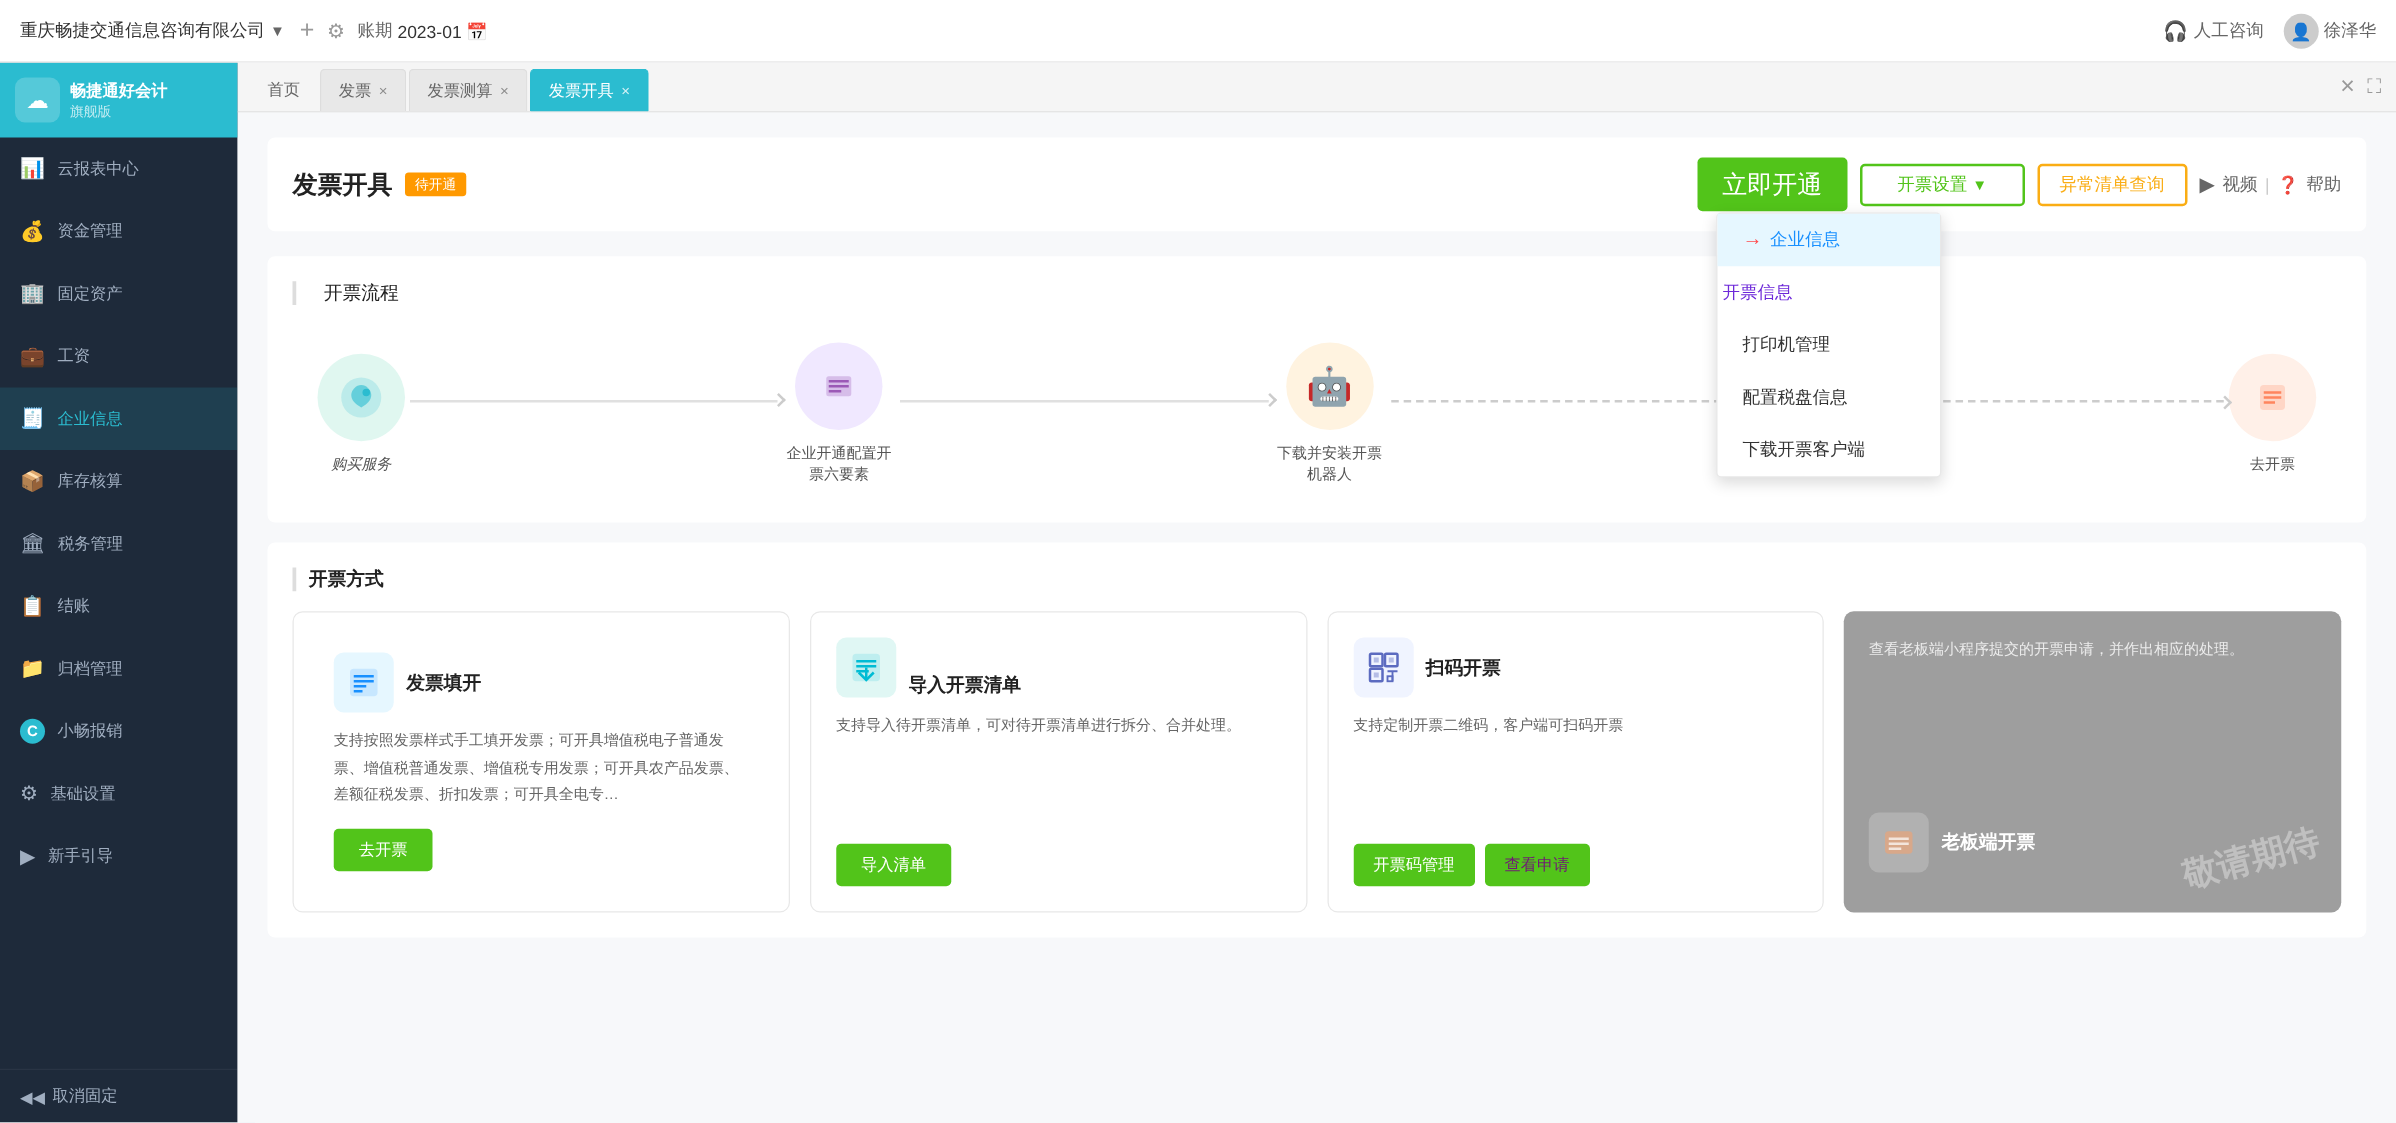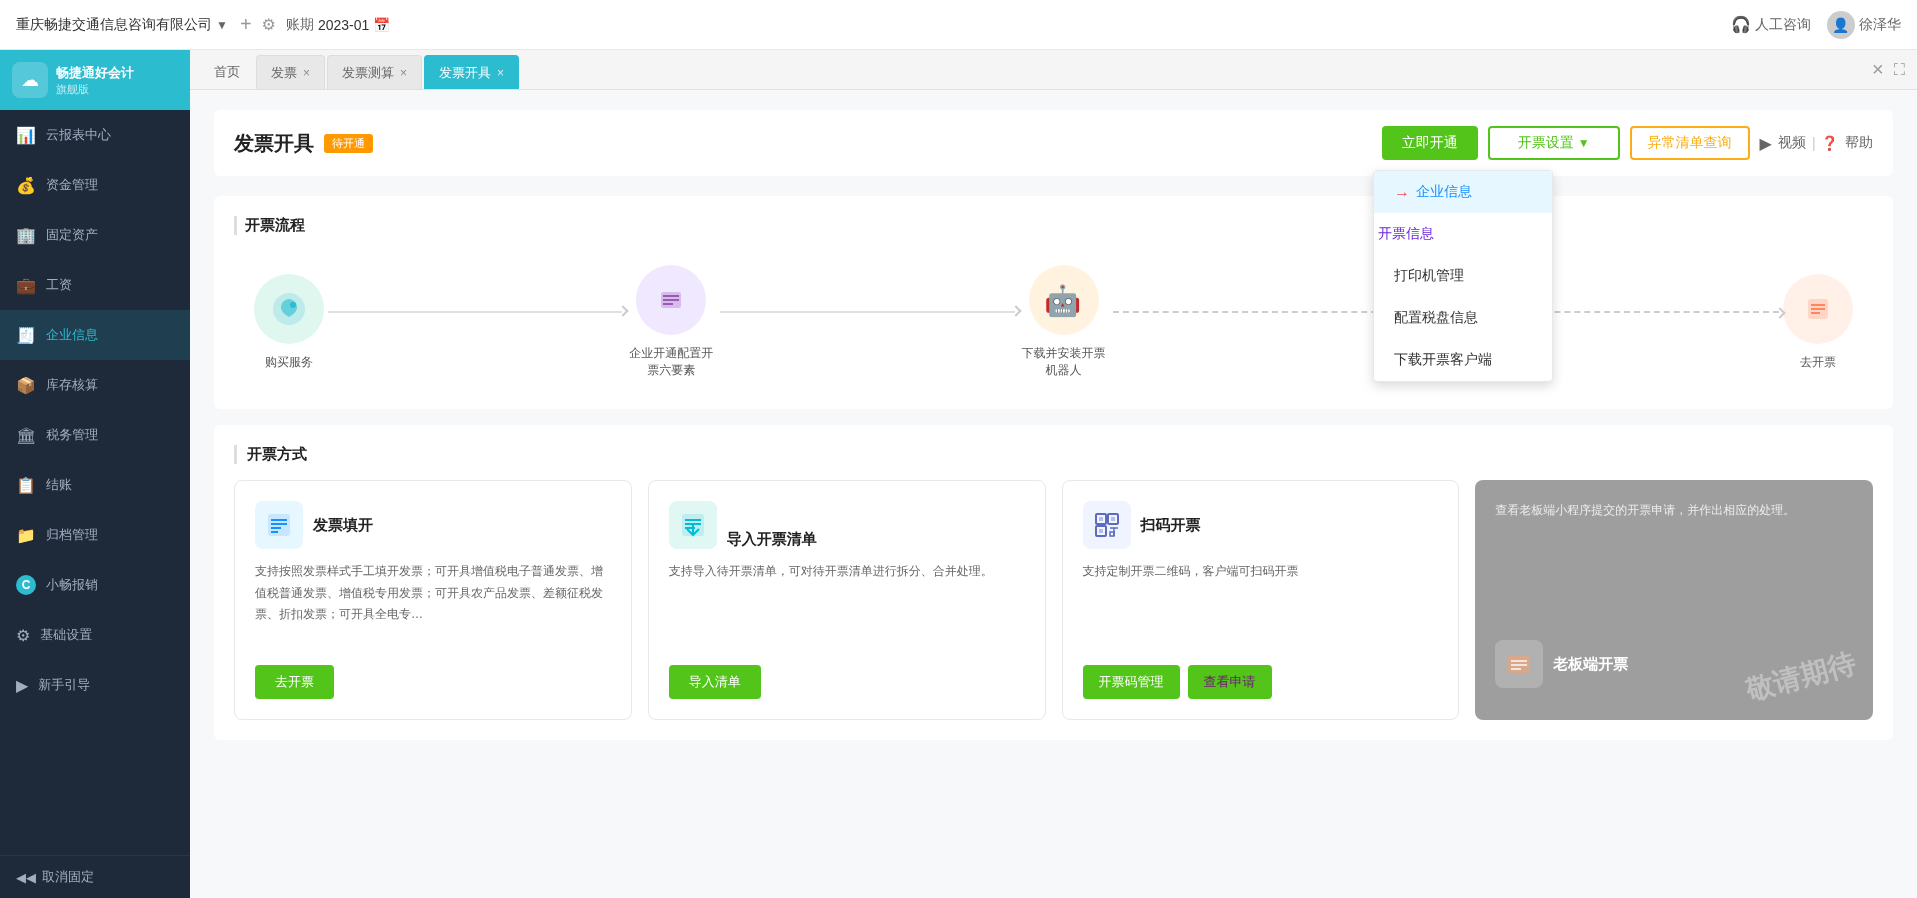--- a/index.html
+++ b/index.html
@@ -117,21 +117,21 @@
         <span style="cursor:pointer; color:#999; font-size:16px;">⛶</span>
       </div>
     </div>
 
     <div style="flex:1; overflow-y:auto; padding:20px 24px; background:#f7f8fa;">
 
       <div style="display:flex; align-items:center; margin-bottom:20px; background:#fff; padding:16px 20px; border-radius:6px;">
         <span style="font-size:20px; font-weight:600; color:#222; margin-right:10px;">发票开具</span>
         <span style="background:#ff9900; color:#fff; font-size:11px; padding:2px 8px; border-radius:3px;">待开通</span>
         <div style="margin-left:auto; display:flex; align-items:center; gap:10px; position:relative;">
-          <button style="background:#52c41a; color:#fff; border:none; padding:8px 20px; border-radius:4px; cursor:pointer; font-size:14px; font-weight:500;">立即开通</button>
+          <button style="background:#52c41a; color:#fff; border:none; padding:8px 20px; border-radius:4px; cursor:pointer; font-size:20px; font-weight:500;">立即开通</button>
           <button style="background:#fff; color:#52c41a; border:2px solid #52c41a; padding:6px 28px; border-radius:4px; cursor:pointer; font-size:14px; display:flex; align-items:center; gap:4px;justify-content:center;">
             <span>开票设置</span>
             <span style="font-size:12px; color:#52c41a;">▼</span>
           </button>
           <button style="background:#fff; color:#faad14; border:2px solid #faad14; padding:6px 16px; border-radius:4px; cursor:pointer; font-size:14px;">异常清单查询</button>
           <div style="display:flex; align-items:center; gap:6px;">
             <span style="cursor:pointer; color:#666; font-size:16px;">▶</span>
             <span style="color:#666; font-size:14px; cursor:pointer;">视频</span>
             <span style="color:#ccc;">|</span>
             <span style="cursor:pointer; color:#666; font-size:14px;">❓</span>
@@ -153,24 +153,24 @@
               <span>配置税盘信息</span>
             </div>
             <div style="padding:12px 20px; cursor:pointer; color:#333; font-size:14px;">
               <span>下载开票客户端</span>
             </div>
           </div>
         </div>
       </div>
 
       <div style="background:#fff; border-radius:6px; padding:20px; margin-bottom:16px;">
-        <div style="font-size:15px; font-weight:700; color:#222; margin-bottom:20px; padding-left:8px; border-left:3px solid #ddd;">开票流程</div>
+        <div style="font-size:15px; font-weight:400; color:#222; margin-bottom:20px; padding-left:22px; border-left:3px solid #ddd;">开票流程</div>
         <div style="display:flex; align-items:center; padding:10px 20px;">
 
-          <div style="display:flex; flex-direction:column; align-items:center; gap:10px;">
+          <div style="display:flex; flex-direction:column; align-items:center; gap:10px;font-style:italic;">
             <div style="width:70px; height:70px; border-radius:50%; background:#e0f7f0; display:flex; align-items:center; justify-content:center;">
               <svg width="36" height="36" viewBox="0 0 36 36">
                 <circle cx="18" cy="18" r="16" fill="#2bbcd0" opacity="0.2"></circle>
                 <path d="M18 8 C14 8 10 12 10 16 C10 20 13 23 18 26 C23 23 26 20 26 16 C26 12 22 8 18 8Z" fill="#2bbcd0" opacity="0.6"></path>
                 <circle cx="22" cy="14" r="3" fill="#2bbcd0"></circle>
                 <line x1="22" y1="14" x2="24" y2="12" stroke="#2bbcd0" stroke-width="2"></line>
               </svg>
             </div>
             <span style="font-size:12px; color:#555; text-align:center; max-width:80px;">购买服务</span>
           </div>
@@ -231,21 +231,21 @@
             </div>
             <span style="font-size:12px; color:#555; text-align:center; max-width:80px;">去开票</span>
           </div>
         </div>
       </div>
 
       <div style="background:#fff; border-radius:6px; padding:20px;">
         <div style="font-size:15px; font-weight:600; color:#222; margin-bottom:16px; padding-left:10px; border-left:3px solid #ddd;">开票方式</div>
         <div style="display:grid; grid-template-columns:repeat(4,1fr); gap:16px;">
 
-          <div style="background:#fff; border:1px solid #e8e8e8; border-radius:8px; padding:20px; min-height:240px; display:flex; flex-direction:column;">
+          <div style="background:#fff; border:1px solid #e8e8e8; border-radius:8px; padding:32px; min-height:240px; display:flex; flex-direction:column;">
             <div style="display:flex; align-items:center; gap:10px; margin-bottom:12px;">
               <div style="width:48px; height:48px; background:#e6f7ff; border-radius:8px; display:flex; align-items:center; justify-content:center; font-size:24px; color:#1890ff;">
                 <svg width="28" height="28" viewBox="0 0 28 28">
                   <rect x="3" y="3" width="22" height="22" rx="3" fill="#1890ff" opacity="0.15"></rect>
                   <rect x="6" y="8" width="16" height="2" fill="#1890ff"></rect>
                   <rect x="6" y="12" width="16" height="2" fill="#1890ff"></rect>
                   <rect x="6" y="16" width="10" height="2" fill="#1890ff"></rect>
                   <rect x="6" y="20" width="7" height="2" fill="#1890ff"></rect>
                 </svg>
               </div>

